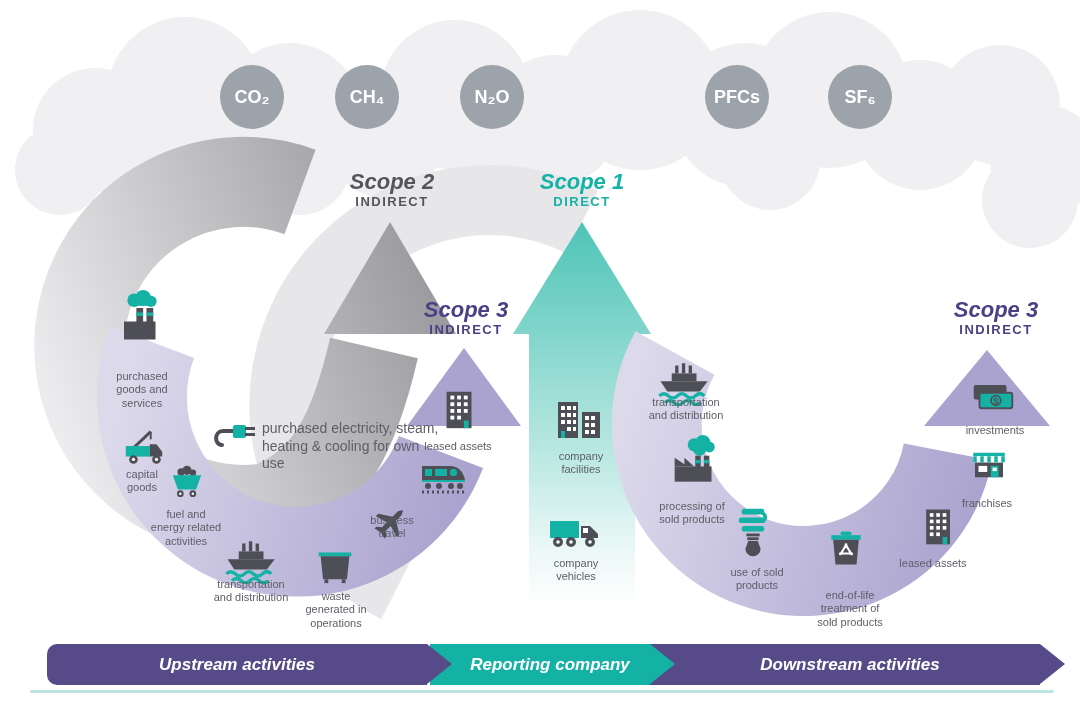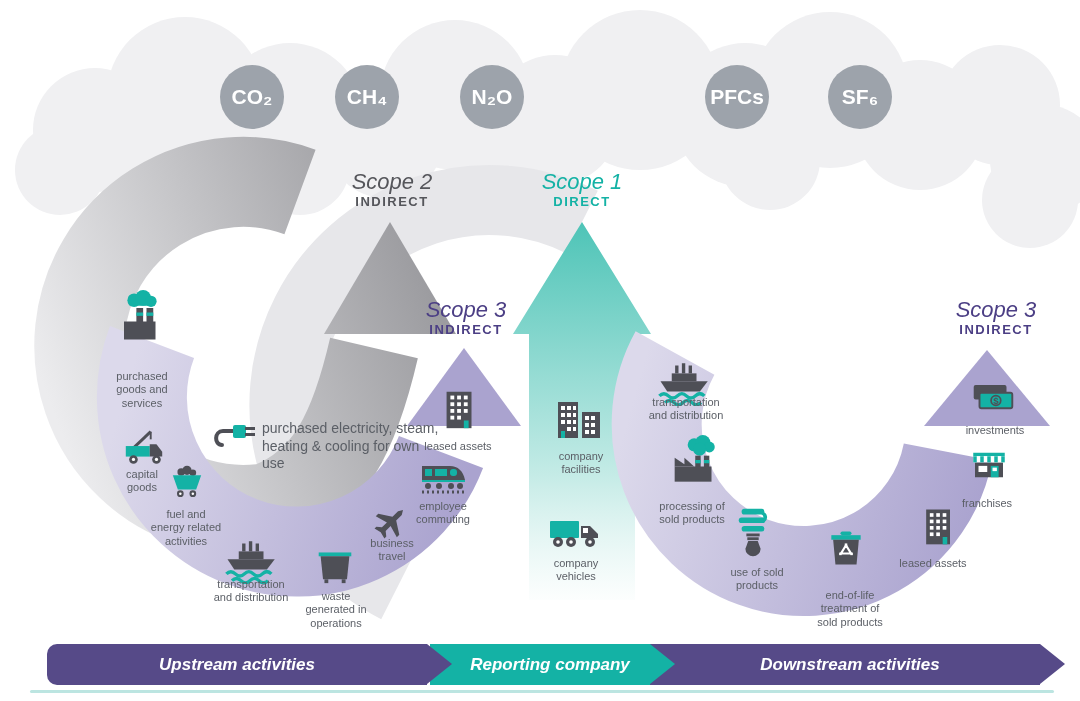--- a/index.html
+++ b/index.html
@@ -6,23 +6,23 @@
     --teal:#14b2a5; --dark:#4e4f56; --textGray:#5b5f66; --scopeGray:#55565b;
     --purple:#4c3f85; --bannerPurple:#564a88; --gasCircle:#9da3ab; --underline:#bce5e1;
   }
   html,body{margin:0;padding:0;background:#fff;}
   #stage{position:relative;width:1080px;height:701px;background:#fff;overflow:hidden;
          font-family:"Liberation Sans",sans-serif;}
   svg.bg{position:absolute;left:0;top:0;}
   .ict{fill:var(--teal);} .icd{fill:var(--dark);}
   .icds{stroke:var(--dark);fill:none;} .icts{stroke:var(--teal);fill:none;}
   .gas{position:absolute;width:64px;height:64px;border-radius:50%;background:var(--gasCircle);
-       color:#fff;font-weight:bold;font-size:21px;display:flex;align-items:center;justify-content:center;}
+       color:#fff;font-weight:bold;font-size:18px;display:flex;align-items:center;justify-content:center;}
   .scope{position:absolute;transform:translateX(-50%);width:190px;text-align:center;}
-  .scope .t{font-style:italic;font-weight:normal;font-size:22px;display:block;line-height:1.1;text-align:center;}
+  .scope .t{font-style:italic;font-weight:bold;font-size:22px;display:block;line-height:1.1;text-align:center;}
   .scope .s{font-weight:bold;font-size:13px;letter-spacing:1.5px;display:block;}
   .scope.gray{color:var(--scopeGray);} .scope.teal{color:var(--teal);} .scope.purple{color:var(--purple);}
   .icon{position:absolute;transform:translateX(-50%);line-height:0;}
   .label{position:absolute;transform:translateX(-50%);width:130px;text-align:center;
          font-size:11px;line-height:1.22;color:var(--textGray);white-space:pre-line;}
   .note{position:absolute;width:180px;text-align:left;font-size:14px;line-height:1.25;
         color:var(--textGray);white-space:pre-line;}
   .banner{position:absolute;top:644px;height:41px;display:flex;align-items:center;justify-content:center;
           color:#fff;font-style:italic;font-weight:bold;font-size:17px;}
   .banner::after{content:"";position:absolute;right:-25px;top:0;width:0;height:0;
@@ -211,43 +211,41 @@
 generated in
 operations</div>
 
   <div class="icon" style="left:390px;top:502px">
     <svg width="42" height="42" viewBox="0 0 48 48">
       <g transform="rotate(45 24 24)">
         <path class="icd" d="M24 3 l3 5 v9 l14 9 v4 l-14 -4 v8 l5 4 v3 l-8 -2 -8 2 v-3 l5 -4 v-8 l-14 4 v-4 l14 -9 v-9 z"></path>
       </g>
     </svg>
   </div>
-  <div class="label" style="left:392px;top:537px">business
+  <div class="label" style="left:392px;top:514px">business
 travel</div>
 
   <div class="icon" style="left:443px;top:458px">
     <svg width="50" height="38" viewBox="0 0 50 38">
       <path class="icd" d="M4 8 h28 c8 0 13 5 15 14 H4 z"></path>
       <g class="ict">
           <rect x="7" y="11" width="7" height="7"></rect>
           <rect x="17" y="11" width="12" height="7"></rect>
           <rect x="32" y="11" width="7" height="7" rx="3"></rect>
         </g>
       <rect class="ict" x="4" y="22" width="43" height="2"></rect>
       <g class="icd">
           <circle cx="10" cy="28" r="3"></circle>
           <circle cx="21" cy="28" r="3"></circle>
           <circle cx="33" cy="28" r="3"></circle>
           <circle cx="42" cy="28" r="3"></circle>
         </g>
       <line class="icds" x1="4" y1="34" x2="47" y2="34" stroke-width="3" stroke-dasharray="2 3"></line>
     </svg>
   </div>
-  <div class="label" style="left:443px;top:500px">employee
-commuting</div>
 
   <div class="icon" style="left:460px;top:386px">
     <svg width="46" height="46" viewBox="0 0 48 48">
       <rect class="icd" x="10" y="6" width="26" height="38"></rect>
       <g fill="#fff">
         <rect x="14" y="10" width="4" height="4"></rect>
           <rect x="21" y="10" width="4" height="4"></rect>
           <rect x="28" y="10" width="4" height="4"></rect>
         <rect x="14" y="17" width="4" height="4"></rect>
           <rect x="21" y="17" width="4" height="4"></rect>

